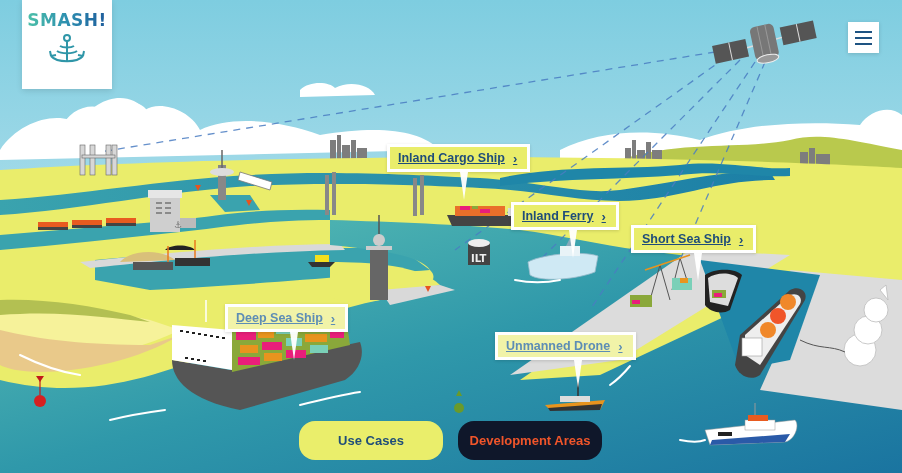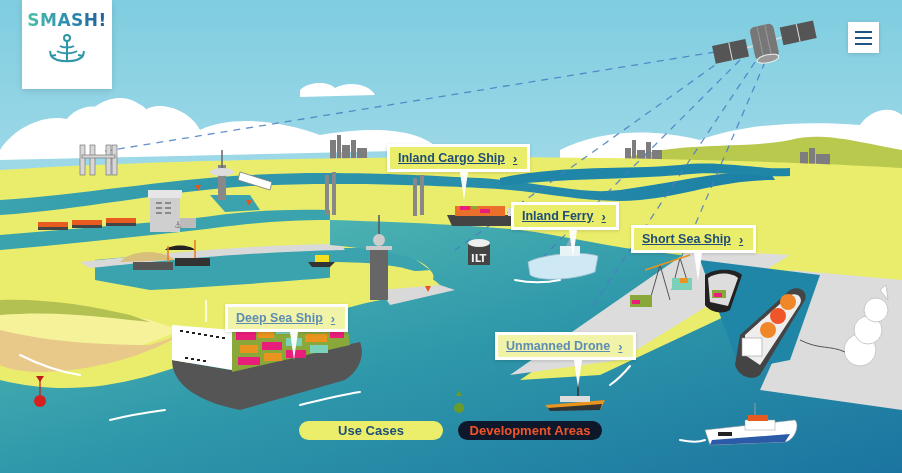--- a/index.html
+++ b/index.html
@@ -42,21 +42,21 @@
     .label .chev { font-size: 13px; font-weight: bold; }
     .label.faded { background: #f1f3a8; color: #5d8db5; }
     .label .pointer {
       position: absolute; width: 0; height: 0;
       border-left: 4px solid transparent; border-right: 4px solid transparent;
       border-top: 28px solid #ffffff; top: 25px;
       opacity: 0.95;
     }
 
     .btn {
-      position: absolute; top: 421px; height: 19px; border-radius: 16px;
+      position: absolute; top: 421px; height: 39px; border-radius: 16px;
       font-family: "Liberation Sans", sans-serif; font-weight: bold; font-size: 13px;
       display: flex; align-items: center; justify-content: center; border: none; cursor: pointer;
     }
     .btn-use { left: 299px; width: 144px; background: #eaee6b; color: #1f4d79; }
     .btn-dev { left: 458px; width: 144px; background: #0f172a; color: #f0552a; }
   </style>
 </head>
 <body>
 
 <div class="scene">

